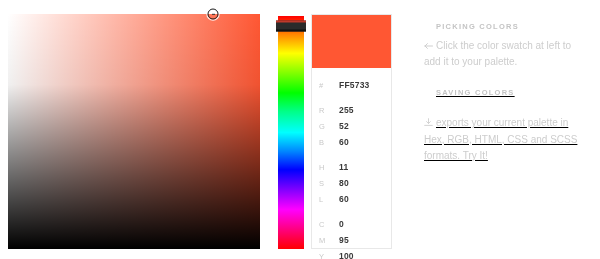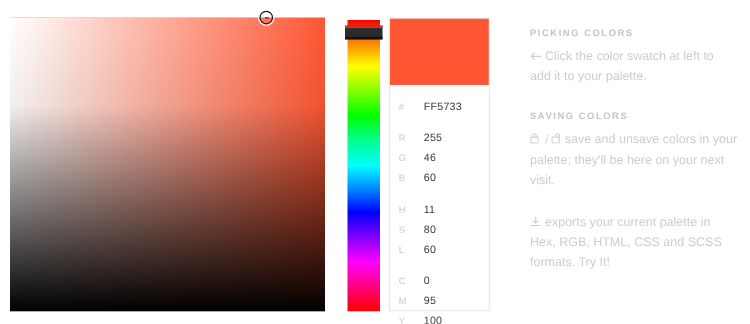--- a/index.html
+++ b/index.html
@@ -117,37 +117,38 @@
   .vlabel {
     width: 20px;
     flex: 0 0 20px;
     font-size: 7.5px;
     color: #c9c9c9;
     font-weight: 400;
   }
   .vval {
     font-size: 8.5px;
     color: #3a3a3a;
-    font-weight: normal;
+    font-weight: bold;
     letter-spacing: 0.2px;
   }
 
   
   .instructions {
     position: absolute;
     left: 424px; top: 22px;
     width: 166px;
   }
-  .section + .section { margin-top: 18px; }
+  .section + .section { margin-top: 18px; text-decoration: underline; }
   .sec-title {
     font-size: 7.5px;
     letter-spacing: 1.25px;
     color: #c4c4c4;
     font-weight: bold;
     margin-bottom: 7px;
+    margin-left: 12px;
   }
   .sec-body {
     font-size: 10px;
     line-height: 1.62;
     color: #cdcdcd;
   }
   .inline-icon {
     display: inline-block;
     vertical-align: -1px;
     color: #cfcfcf;
@@ -180,21 +181,21 @@
             <span class="vval">FF5733</span>
           </div>
         </div>
         <div class="vgroup">
           <div class="vrow">
             <span class="vlabel">R</span>
             <span class="vval">255</span>
           </div>
           <div class="vrow">
             <span class="vlabel">G</span>
-            <span class="vval">46</span>
+            <span class="vval">52</span>
           </div>
           <div class="vrow">
             <span class="vlabel">B</span>
             <span class="vval">60</span>
           </div>
         </div>
         <div class="vgroup">
           <div class="vrow">
             <span class="vlabel">H</span>
             <span class="vval">11</span>
@@ -233,33 +234,20 @@
         <span class="inline-icon">
           <svg width="9" height="8" viewBox="0 0 9 8" fill="none" stroke="currentColor" stroke-width="1">
             <path d="M8.5 4H1M1 4L3.4 1.6M1 4L3.4 6.4" stroke-linecap="round" stroke-linejoin="round"></path>
           </svg>
         </span><span>Click the color swatch at left to add it to your palette.</span>
       </div>
     </div>
 
     <div class="section">
       <div class="sec-title">SAVING COLORS</div>
-      <div class="sec-body">
-        <span class="inline-icon">
-          <svg width="7" height="9" viewBox="0 0 7 9" fill="none" stroke="currentColor" stroke-width="0.9">
-            <rect x="0.6" y="3.7" width="5.8" height="4.7" rx="0.6"></rect>
-            <path d="M2 3.7V2.5a1.5 1.5 0 0 1 3 0v1.2" stroke-linecap="round"></path>
-          </svg>
-        </span><span class="sep">/</span><span class="inline-icon">
-          <svg width="8" height="9" viewBox="0 0 8 9" fill="none" stroke="currentColor" stroke-width="0.9">
-            <rect x="0.6" y="3.7" width="5.8" height="4.7" rx="0.6"></rect>
-            <path d="M6.6 3.7V2.5a1.5 1.5 0 0 0-3 0" stroke-linecap="round"></path>
-          </svg>
-        </span><span>save and unsave colors in your palette; they'll be here on your next visit.</span>
-      </div>
     </div>
 
     <div class="section">
       <div class="sec-body">
         <span class="inline-icon">
           <svg width="9" height="9" viewBox="0 0 9 9" fill="none" stroke="currentColor" stroke-width="0.9">
             <path d="M4.5 0.7V5.3M2.6 3.6l1.9 1.9 1.9-1.9" stroke-linecap="round" stroke-linejoin="round"></path>
             <path d="M0.7 7.4h7.6" stroke-linecap="round"></path>
           </svg>
         </span><span>exports your current palette in Hex, RGB, HTML, CSS and SCSS formats. Try It!</span>

